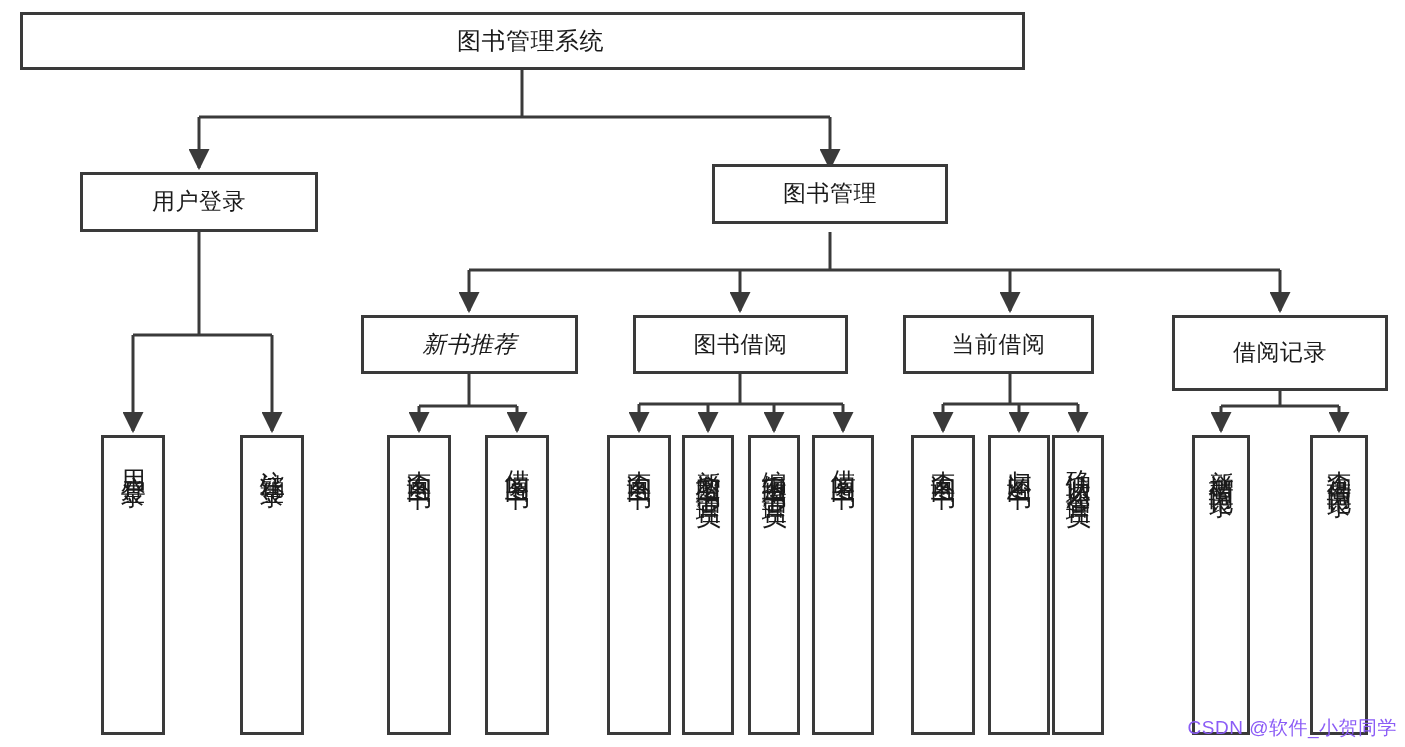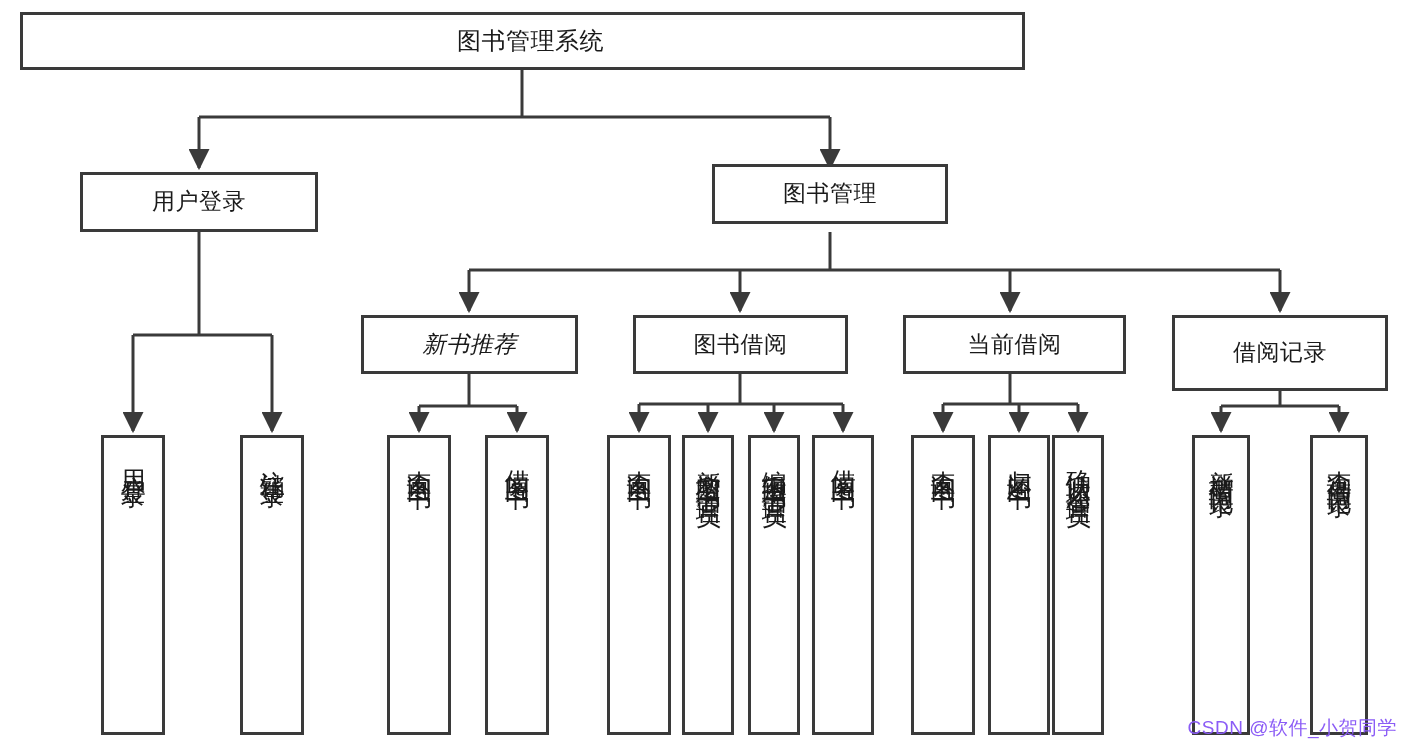--- a/index.html
+++ b/index.html
@@ -137,21 +137,21 @@
       </div>
       <div class="node horiz" style="left: 712px; top: 164px; width: 236px; height: 60px;">
         <span class="label">图书管理</span>
       </div>
       <div class="node horiz" style="left: 361px; top: 315px; width: 217px; height: 59px; font-style: italic;">
         <span class="label">新书推荐</span>
       </div>
       <div class="node horiz" style="left: 633px; top: 315px; width: 215px; height: 59px;">
         <span class="label">图书借阅</span>
       </div>
-      <div class="node horiz" style="left: 903px; top: 315px; width: 223px; height: 59px;">
+      <div class="node horiz" style="left: 903px; top: 315px; width: 191px; height: 59px;">
         <span class="label">当前借阅</span>
       </div>
       <div class="node horiz" style="left: 1172px; top: 315px; width: 216px; height: 76px;">
         <span class="label">借阅记录</span>
       </div>
       <div class="node vert" style="left: 101px; top: 435px; width: 64px; height: 300px;">
         <span class="label">用户登录</span>
       </div>
       <div class="node vert" style="left: 240px; top: 435px; width: 64px; height: 300px;">
         <span class="label">注销登录</span>

